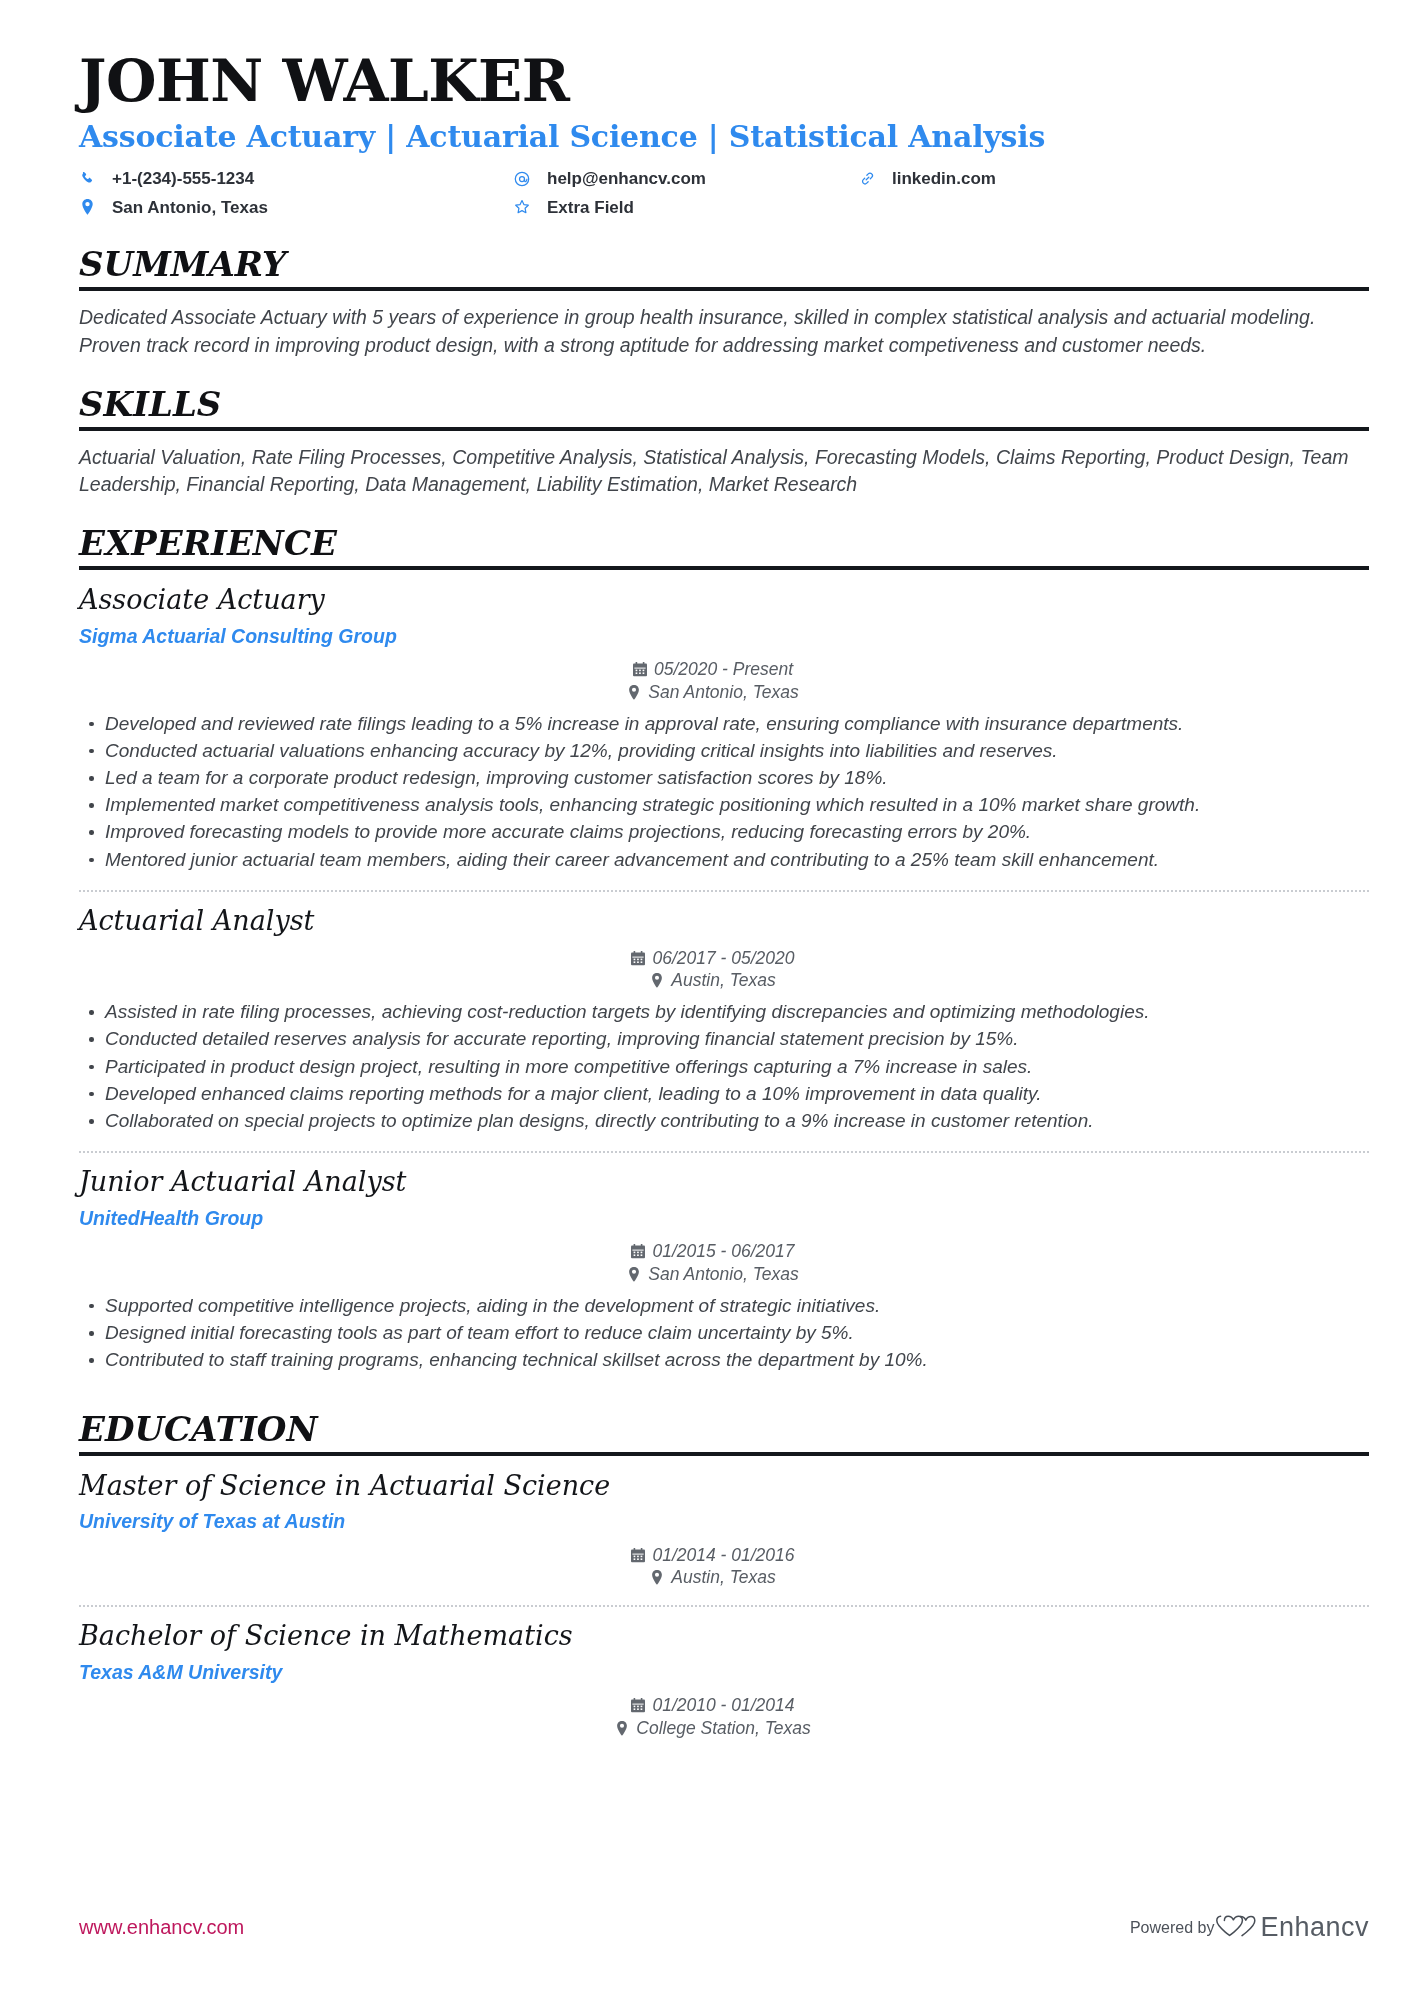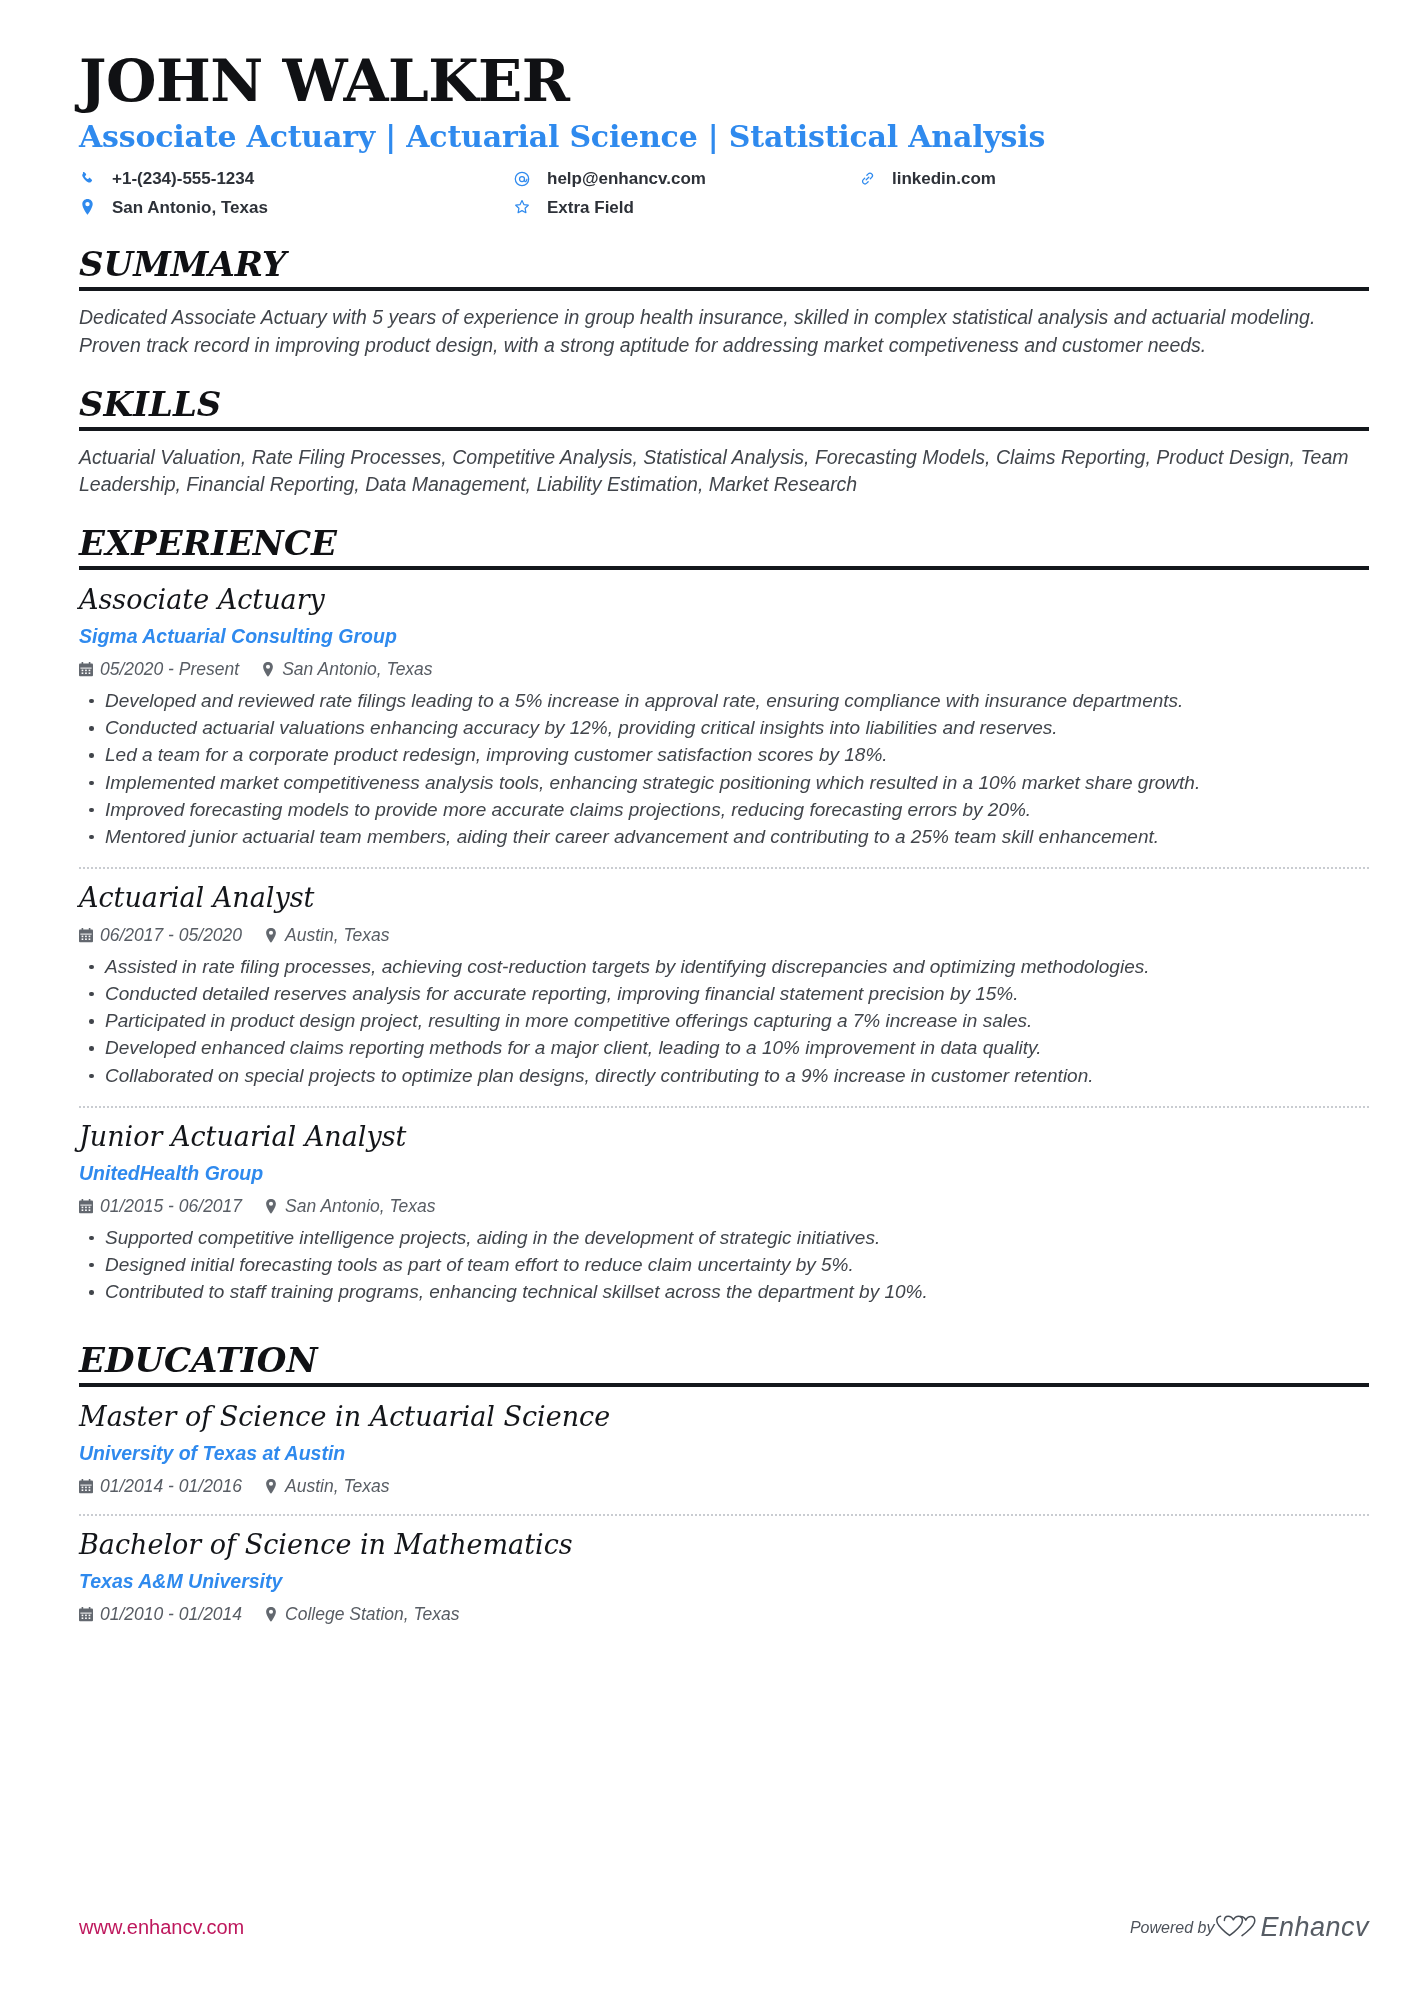--- a/index.html
+++ b/index.html
@@ -124,20 +124,21 @@
     margin-top: 7px;
     line-height: 1.3;
   }
   .entry-meta {
     display: flex;
     align-items: center;
     margin-top: 9px;
     font-size: 17.5px;
     color: #585d64;
     line-height: 1.3;
+    flex-direction: column;
   }
   .meta-item {
     display: flex;
     align-items: center;
     gap: 7px;
     margin-right: 22px;
   }
   .mi {
     display: inline-flex;
     align-items: center;
@@ -183,21 +184,20 @@
     justify-content: space-between;
   }
   .footer-url {
     font-size: 20px;
     color: #be185d;
   }
   .footer-brand {
     display: flex;
     align-items: center;
     gap: 2px;
-    font-style: italic;
   }
   .powered-by {
     font-size: 16px;
     color: #4d525a;
   }
   .brand-logo { display: block; color: #474d55; }
   .brand-name {
     font-size: 27px;
     color: #565c64;
     letter-spacing: 0.5px;

